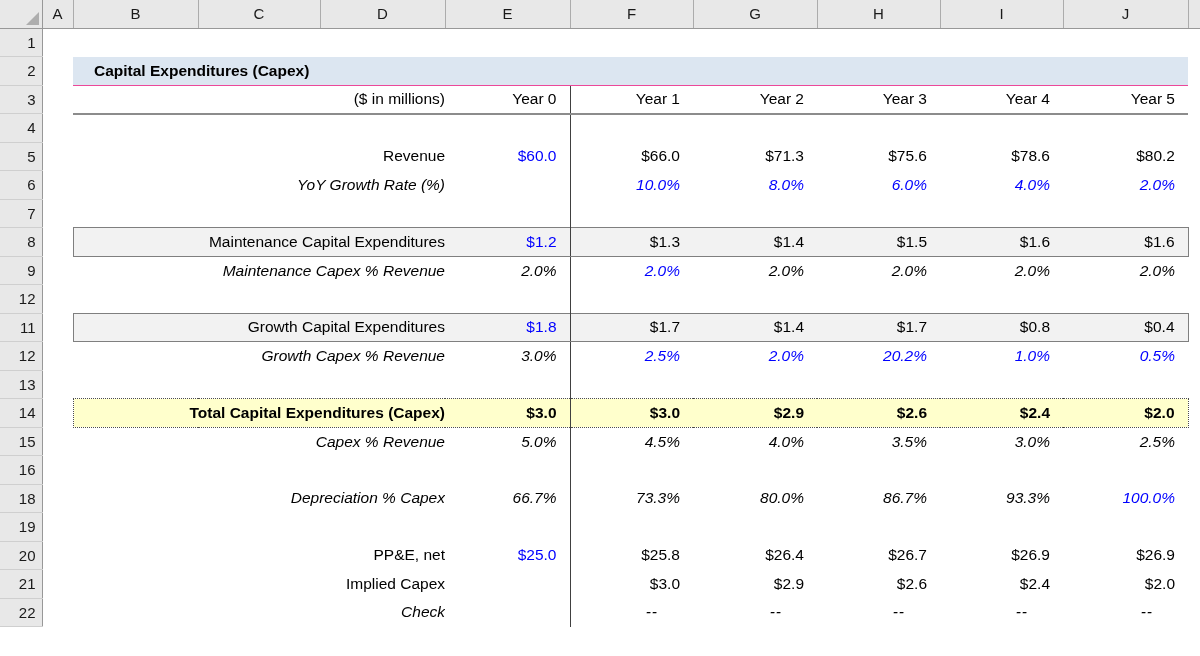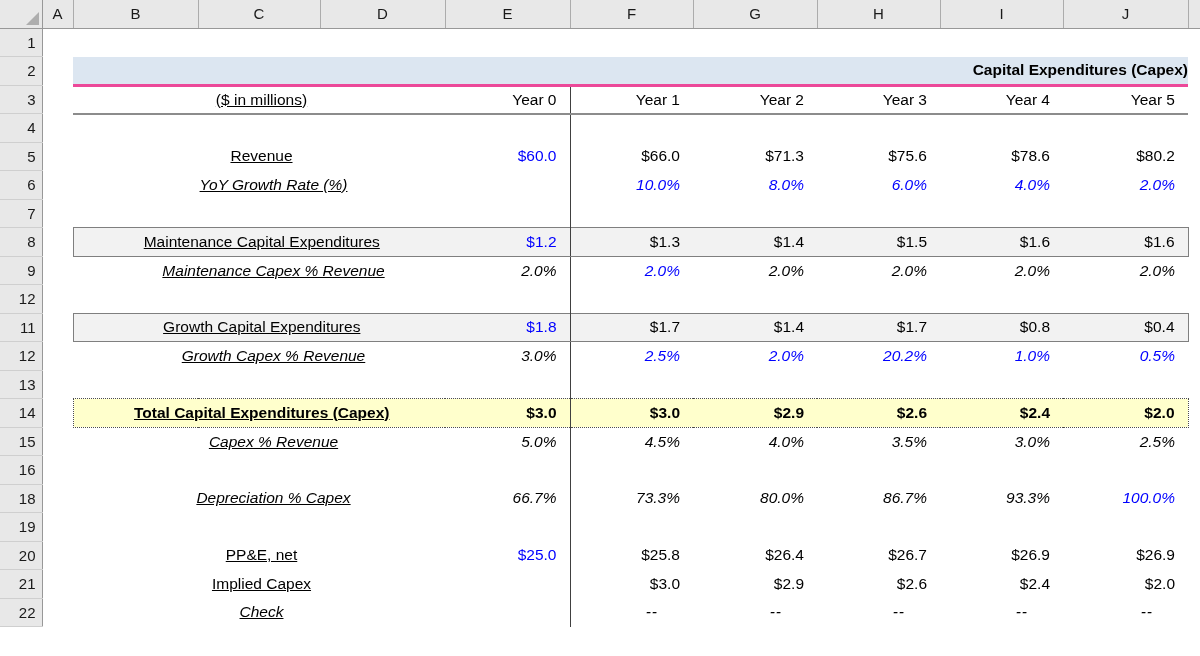--- a/index.html
+++ b/index.html
@@ -16,31 +16,31 @@
   td,th{padding:0;overflow:hidden;white-space:nowrap;font-size:15.5px;vertical-align:middle;color:#000;}
   thead tr{height:28px;}
   tbody tr{height:28.5px;}
   thead th{background:var(--hdr-bg);border-right:1px solid #ACACAC;border-bottom:1px solid #989898;
            font-weight:400;font-size:15px;color:#1a1a1a;text-align:center;}
   th.corner{position:relative;border-right:1px solid #989898;}
   .corner-tri{position:absolute;right:3px;bottom:3px;width:0;height:0;
               border-left:13px solid transparent;border-bottom:13px solid #AEAEAE;}
   td.rowhead{background:var(--hdr-bg);border-right:1px solid #989898;border-bottom:1px solid #CFCFCF;
              text-align:right;padding-right:6px;font-size:15px;color:#1a1a1a;}
-  td.lbl{text-align:center;padding-left:5px;text-decoration:underline;}
+  td.lbl{text-align:right;padding-left:5px;}
   td.lbl.indent{padding-left:29px;}
   .it{font-style:italic;}
   .bold{font-weight:700;}
   td.val{text-align:right;padding-right:13px;}
   td.val.dash{padding-right:35px;letter-spacing:1px;}
   .blue{color:var(--input-blue);}
   td.divline{border-right:1px solid #404040;}
   tr.colhead-row .thickb{border-bottom:2px solid #8C8C8C;}
-  tr.title-row td.title-cell{background:var(--title-fill);border-bottom:3px solid #ec4899;
-                             font-weight:700;text-align:right;padding-left:21px;}
+  tr.title-row td.title-cell{background:var(--title-fill);border-bottom:1px solid #ec4899;
+                             font-weight:700;text-align:left;padding-left:21px;}
   tr.box-gray td.bx{background:var(--band-fill);border-top:1px solid #7F7F7F;border-bottom:1px solid #7F7F7F;}
   tr.box-gray td.bx-first{border-left:1px solid #7F7F7F;}
   tr.box-gray td.bx-last{border-right:1px solid #7F7F7F;}
   tr.box-yellow td.bx{background:var(--total-fill);border-top:1px dotted #4D4D4D;border-bottom:1px dotted #4D4D4D;}
   tr.box-yellow td.bx-first{border-left:1px dotted #4D4D4D;}
   tr.box-yellow td.bx-last{border-right:1px dotted #4D4D4D;}
 </style>
 </head>
 <body>
 

